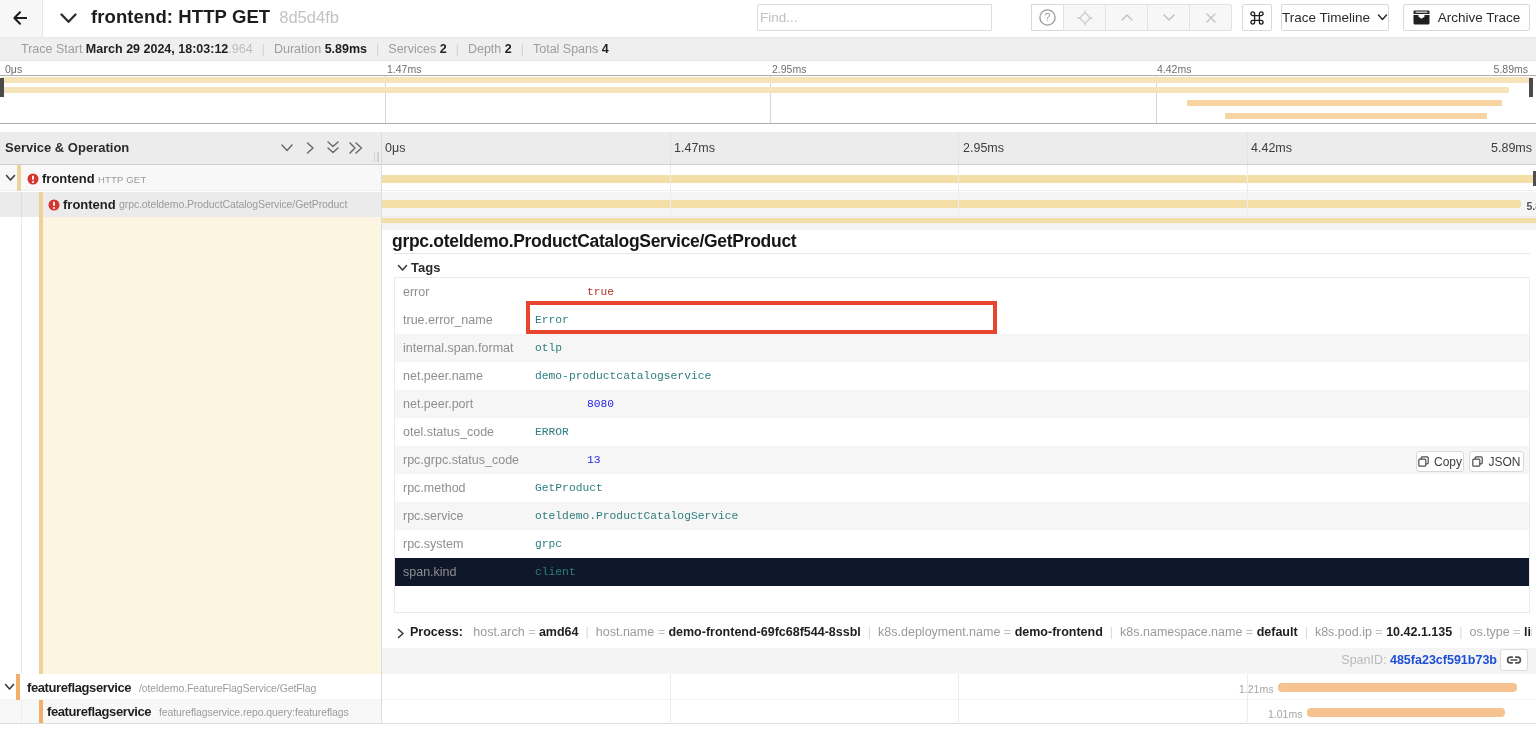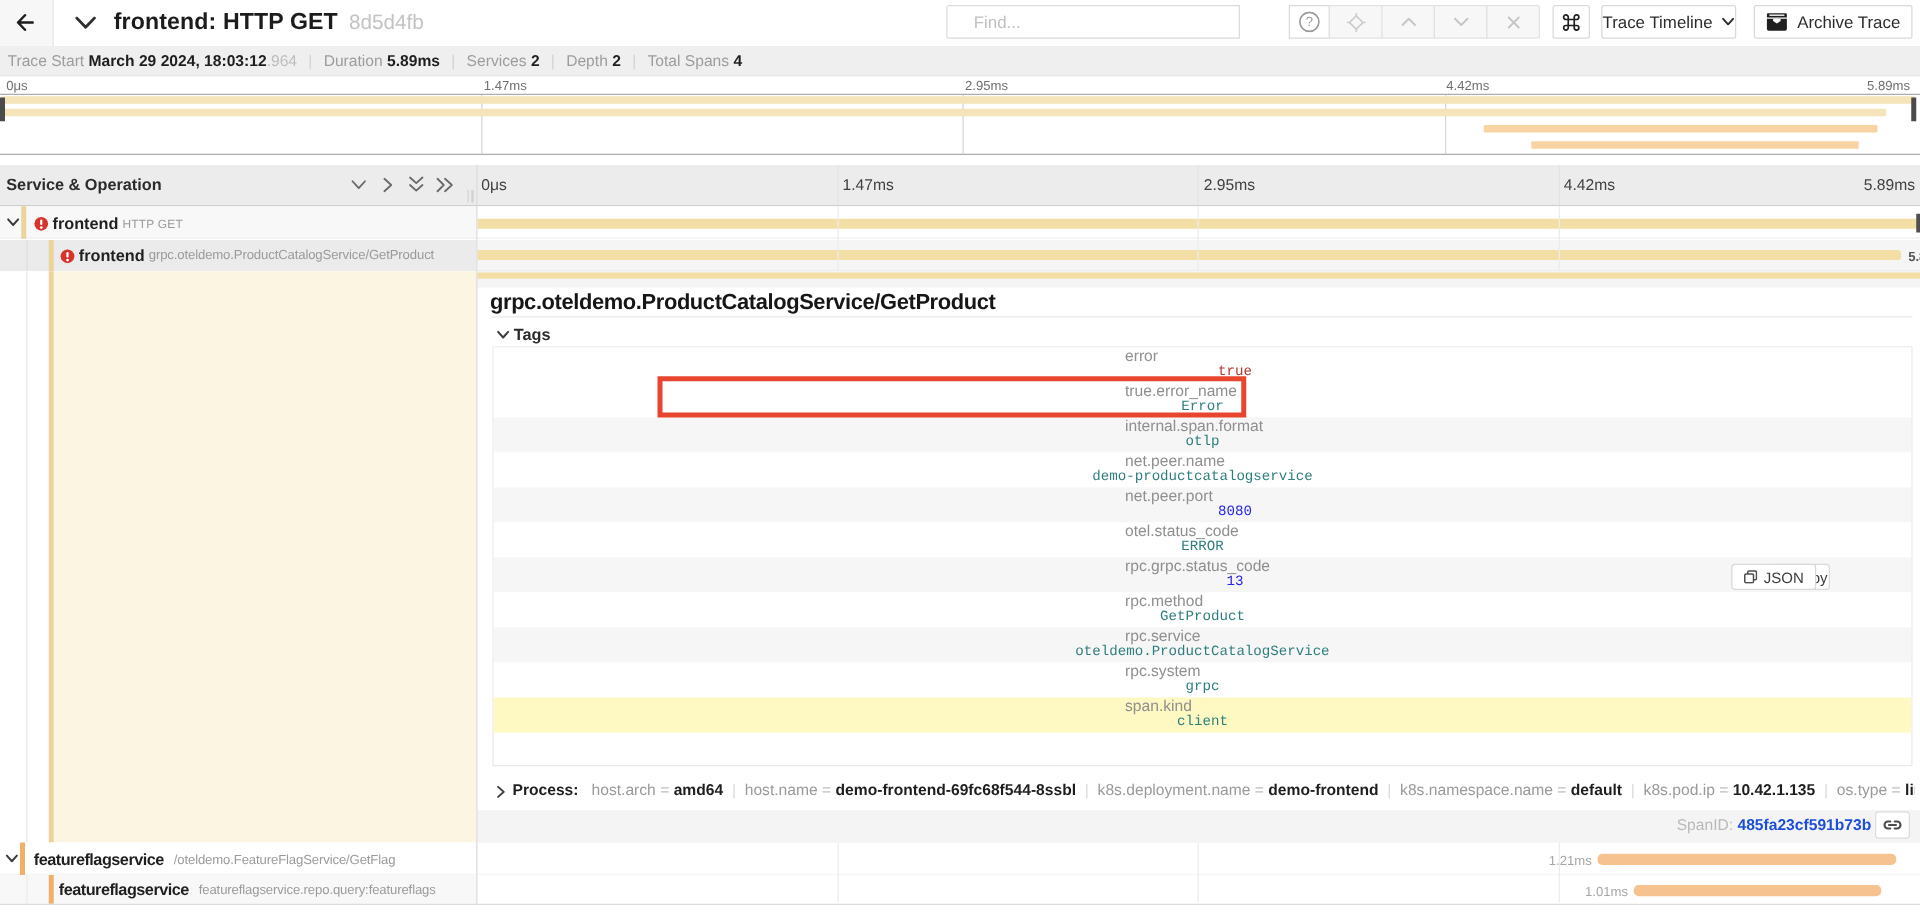--- a/index.html
+++ b/index.html
@@ -11,21 +11,21 @@
   svg { display:block; }
 
   
   #nav { position:absolute; left:0; top:0; width:1536px; height:38px; background:#fff;
     border-bottom:1px solid #e8e8e8; }
   #title { position:absolute; left:91px; top:6px; font-size:18.5px; font-weight:bold;
     color:#1c1c1c; letter-spacing:0.1px; white-space:nowrap; }
   #title .tid { font-weight:normal; color:#c3c3c3; font-size:16.5px; margin-left:9px; letter-spacing:0; }
   #find { position:absolute; left:757px; top:4px; width:235px; height:27px;
     border:1px solid #dcdcdc; border-radius:2px 0 0 2px; background:#fff;
-    font-size:13.5px; color:#c0c0c0; line-height:25px; padding-left:21px; }
+    font-size:13.5px; color:#c0c0c0; line-height:25px; padding-left:2px; }
   .grpbtn { position:absolute; top:4px; height:27px; border:1px solid #e2e2e2;
     background:#f7f7f7; display:flex; align-items:center; justify-content:center; }
   .navbtn { position:absolute; top:4px; height:27px; border:1px solid #d9d9d9; border-radius:2px;
     background:#fff; display:flex; align-items:center; justify-content:center;
     font-size:13.5px; color:#2b2b2b; white-space:nowrap; }
 
   
   #infobar { position:absolute; left:0; top:38px; width:1536px; height:23px; background:#efefef;
     font-size:12.5px; color:#9d9d9d; line-height:23px; white-space:nowrap;
     border-bottom:1px solid #e6e6e6; }
@@ -51,21 +51,21 @@
   .gline { position:absolute; width:1px; background:#ececec; }
   #leftborder { position:absolute; left:381px; top:132px; width:1px; height:591px; background:#dcdcdc; }
   .stripe { position:absolute; width:4px; }
   .svc { position:absolute; font-size:13px; font-weight:bold; color:#1f1f1f; white-space:nowrap; }
   .op  { position:absolute; font-size:10.5px; color:#9b9b9b; white-space:nowrap; letter-spacing:-0.1px;text-align:center; }
   .sbar { position:absolute; background:#f3dfa6; }
   .obar { position:absolute; background:#f6c28f; border-radius:4px; }
   .durlab { position:absolute; font-size:10.5px; color:#a6a6a6; }
 
   
-  .tr { display:flex; height:28px; align-items:center;flex-direction:column; }
+  .tr { display:flex; height:28px; align-items:center; }
   .tk { width:140px; padding-left:8px; font-size:12.5px; color:#8f8f8f; flex:none; }
   .tv { font-family:"Liberation Mono", monospace; font-size:11.3px; color:#2e7e7e; white-space:nowrap; }
   .tv.num { margin-left:52px; }
   .minibtn { position:absolute; height:21px; background:#fff; border:1px solid #d9d9d9; border-radius:3px;
     display:flex; align-items:center; justify-content:center; gap:5px; font-size:12px; color:#3d3d3d; }
   .peq { color:#c0c0c0; }
   .pv { color:#1e1e1e; font-weight:bold; }
   .psep { color:#d9d9d9; padding:0 7px; }
 </style>
 </head>
@@ -123,21 +123,21 @@
       <svg width="17" height="15" viewBox="0 0 17 15">
           <path d="M1.5 0.5 H15.5 A1 1 0 0 1 16.5 1.5 V4 H0.5 V1.5 A1 1 0 0 1 1.5 0.5 Z" fill="#1f1f1f"></path>
           <path d="M0.5 5 H16.5 V13 A1.5 1.5 0 0 1 15 14.5 H2 A1.5 1.5 0 0 1 0.5 13 Z" fill="#1f1f1f"></path>
           <rect x="2.5" y="1.6" width="12" height="1.1" fill="#fff"></rect>
           <path d="M5.5 5 H11.5 V6.8 L8.5 8.8 L5.5 6.8 Z" fill="#fff"></path>
         </svg>
       Archive Trace
     </div>
   </div>
 
-  <div id="infobar"><span style="padding-left:6px">Trace Start</span> <span class="v">March 29 2024, 18:03:12</span><span class="dim">.964</span><span class="sep">|</span>Duration <span class="v">5.89ms</span><span class="sep">|</span>Services <span class="v">2</span><span class="sep">|</span>Depth <span class="v">2</span><span class="sep">|</span>Total Spans <span class="v">4</span></div>
+  <div id="infobar"><span style="padding-left:21px">Trace Start</span> <span class="v">March 29 2024, 18:03:12</span><span class="dim">.964</span><span class="sep">|</span>Duration <span class="v">5.89ms</span><span class="sep">|</span>Services <span class="v">2</span><span class="sep">|</span>Depth <span class="v">2</span><span class="sep">|</span>Total Spans <span class="v">4</span></div>
 
   <div class="rlab" style="left:5px">0μs</div>
   <div class="rlab" style="left:387px">1.47ms</div>
   <div class="rlab" style="left:772px">2.95ms</div>
   <div class="rlab" style="left:1157px">4.42ms</div>
   <div class="rlab" style="right:8px">5.89ms</div>
 
   <div id="map">
     <div class="mgrid" style="left:385px"></div>
     <div class="mgrid" style="left:770px"></div>
@@ -255,35 +255,35 @@
         <div class="tv">GetProduct</div>
       </div>
     <div class="tr" style="background:#f6f6f6">
         <div class="tk">rpc.service</div>
         <div class="tv">oteldemo.ProductCatalogService</div>
       </div>
     <div class="tr" style="background:#fff">
         <div class="tk">rpc.system</div>
         <div class="tv">grpc</div>
       </div>
-    <div class="tr" style="background:#fef9c3">
+    <div class="tr" style="background:#0f172a">
         <div class="tk">span.kind</div>
         <div class="tv">client</div>
       </div>
   </div>
   <div class="abs" style="left:525.5px;top:300.5px;width:471px;height:33.5px;border:4.5px solid #e8452f"></div>
 
   <div class="minibtn" style="left:1416px;top:451px;width:48px">
       <svg width="11" height="11" viewBox="0 0 11 11">
         <rect x="3.2" y="0.8" width="7" height="7" rx="1" stroke="#4d4d4d" stroke-width="1.2" fill="#fff"></rect>
         <rect x="0.8" y="3.2" width="7" height="7" rx="1" stroke="#4d4d4d" stroke-width="1.2" fill="#fff"></rect>
       </svg>
       <span>Copy</span>
     </div>
-  <div class="minibtn" style="left:1385px;top:451px;width:68px">
+  <div class="minibtn" style="left:1469px;top:451px;width:55px">
       <svg width="11" height="11" viewBox="0 0 11 11">
         <rect x="3.2" y="0.8" width="7" height="7" rx="1" stroke="#4d4d4d" stroke-width="1.2" fill="#fff"></rect>
         <rect x="0.8" y="3.2" width="7" height="7" rx="1" stroke="#4d4d4d" stroke-width="1.2" fill="#fff"></rect>
       </svg>
       <span>JSON</span>
     </div>
 
   <svg class="abs" style="left:397px;top:628px" width="8" height="11" viewBox="0 0 8 11">
       <path d="M1.5 1.5 L6 5.5 L1.5 9.5" stroke="#3c3c3c" stroke-width="1.6" fill="none" stroke-linecap="round" stroke-linejoin="round"></path>
     </svg>

